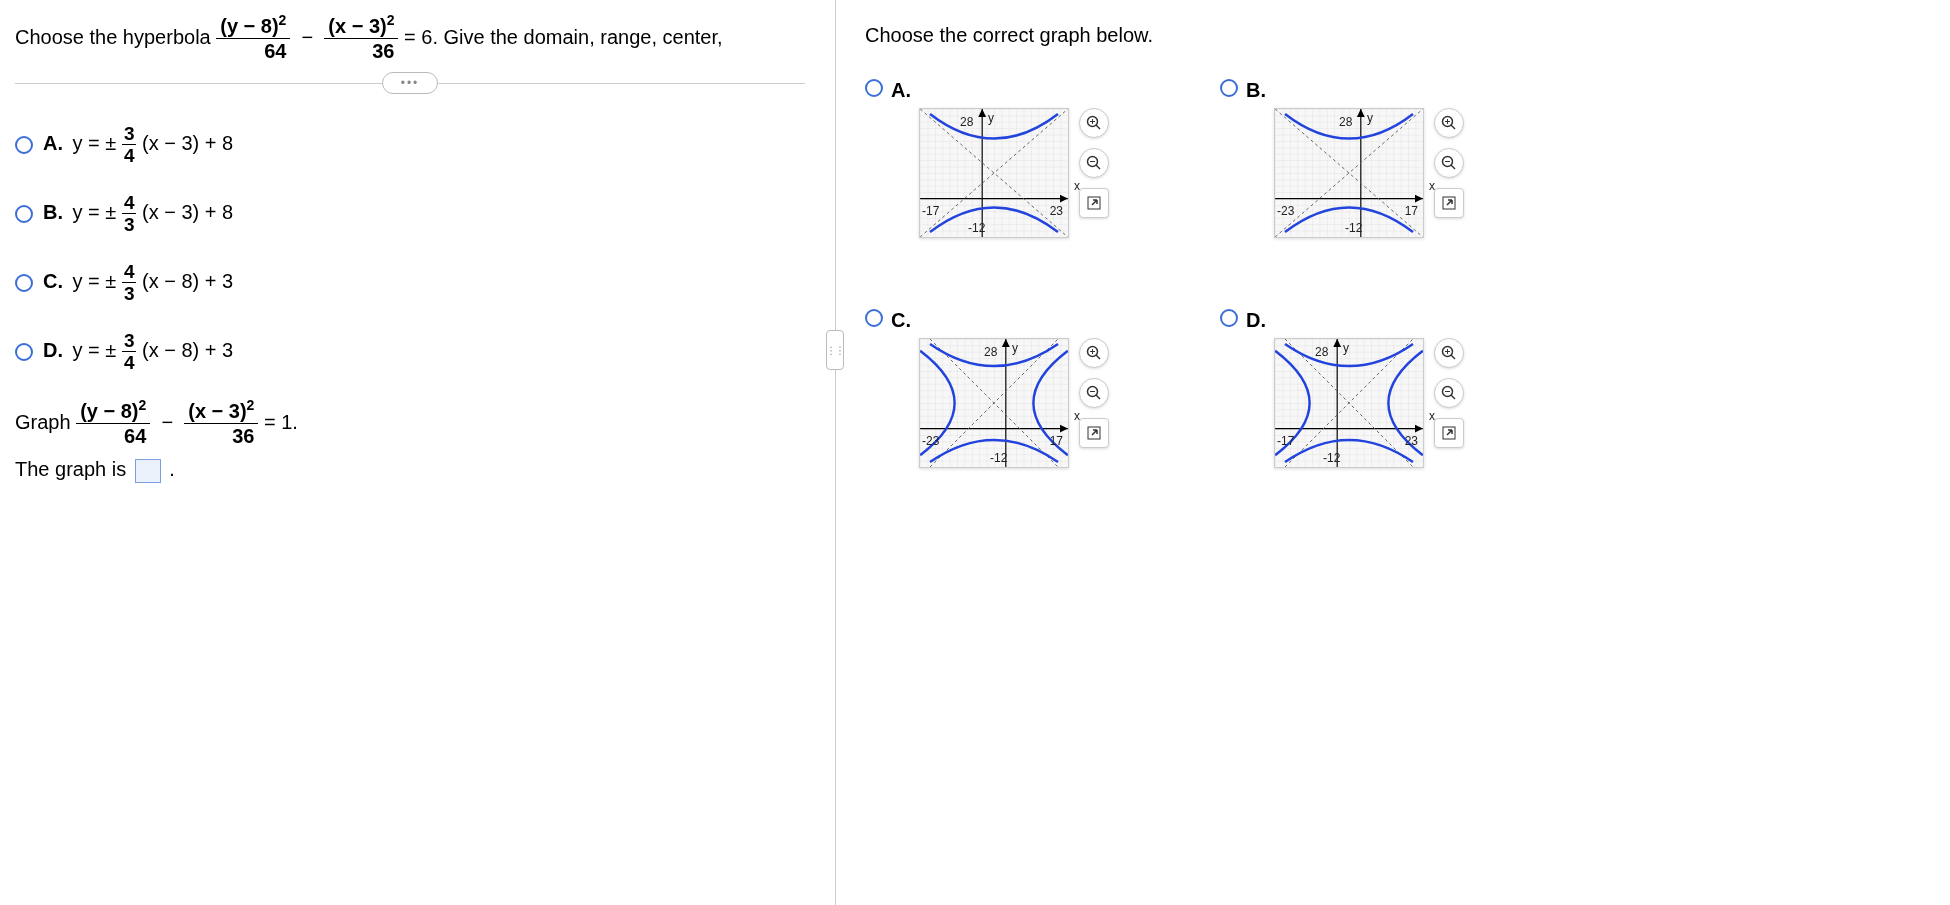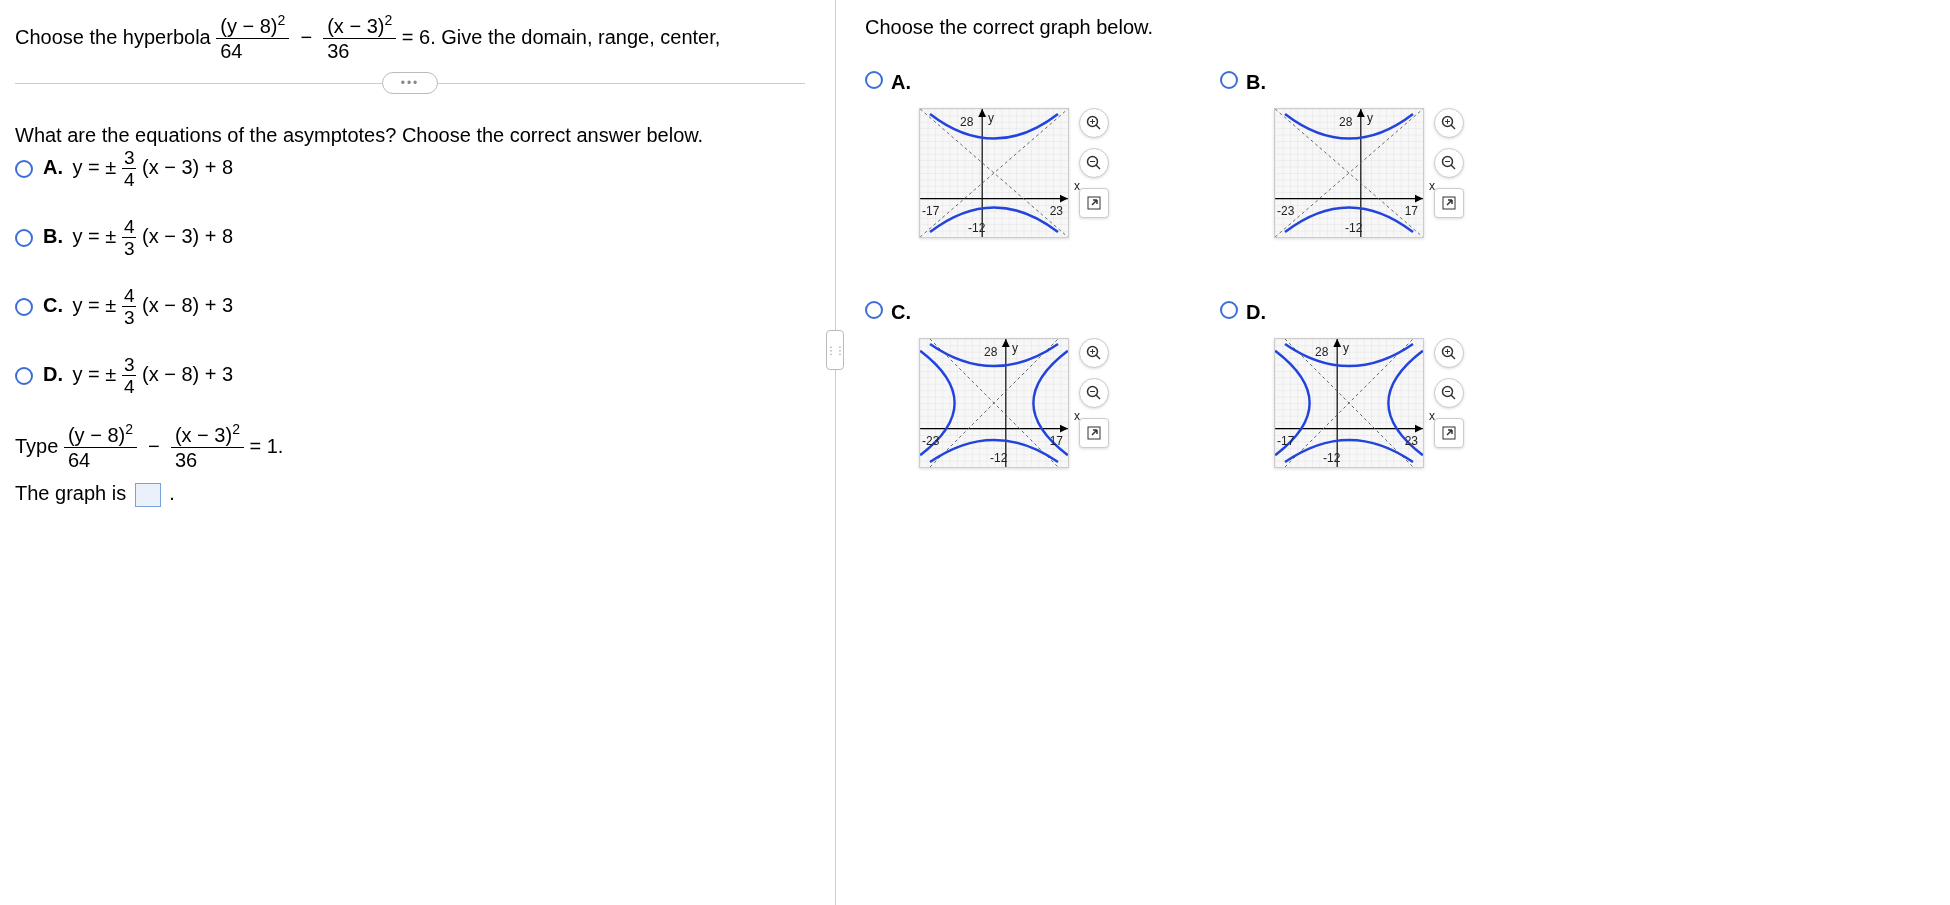--- a/index.html
+++ b/index.html
@@ -15,21 +15,21 @@
   }
   .left-col {
     position: absolute;
     left: 15px;
     top: 15px;
     width: 800px;
   }
   .right-col {
     position: absolute;
     left: 865px;
-    top: 16px;
+    top: 24px;
     width: 700px;
   }
   .divider-v {
     position: absolute;
     left: 835px;
     top: 0;
     width: 1px;
     height: 905px;
     background: #ccc;
   }
@@ -72,22 +72,23 @@
     display: flex;
     align-items: center;
     justify-content: center;
     color: #888;
     font-size: 12px;
     letter-spacing: 2px;
   }
   .frac {
     display: inline-block;
     vertical-align: middle;
-    text-align: left;
+    text-align: right;
     line-height: 1.0;
+    font-weight: bold;
   }
   .frac .num { display: block; padding: 0 4px 2px; }
   .frac .den { display: block; border-top: 1.5px solid #000; padding: 2px 4px 0; }
   .frac-sm .num { padding: 0 2px 1px; font-size: 19px;}
   .frac-sm .den { padding: 1px 2px 0; font-size: 19px;}
   sup { font-size: 0.7em; vertical-align: super; line-height: 0; }
   .question-block {
     margin-top: 40px;
   }
   .options {
@@ -207,21 +208,20 @@
     <br>
   </div>
 
   <div class="divider-h">
     <div class="ellipsis-btn">
       <span>•••</span>
     </div>
   </div>
 
   <div class="question-block">
-    <div>What are the equations of the asymptotes? Choose the correct answer below.</div>
 
     <div class="options">
       <div class="opt">
         <div class="radio"></div>
         <div>
           <span class="opt-label">A.</span>
           <span>y = ± </span>
           <span class="frac frac-sm"><span class="num">3</span><span class="den">4</span></span>
           <span>(x − 3) + 8</span>
         </div>
@@ -252,21 +252,21 @@
         <div>
           <span class="opt-label">D.</span>
           <span>y = ± </span>
           <span class="frac frac-sm"><span class="num">3</span><span class="den">4</span></span>
           <span>(x − 8) + 3</span>
         </div>
       </div>
     </div>
 
     <div class="graph-eq">
-      <span>Type </span>
+      <span>Graph </span>
       <span class="frac">
         <span class="num"><span>(y − 8)</span><sup>2</sup></span>
         <span class="den">64</span>
       </span>
       &nbsp;−&nbsp;
       <span class="frac">
         <span class="num"><span>(x − 3)</span><sup>2</sup></span>
         <span class="den">36</span>
       </span>
       <span> = 1.</span>

